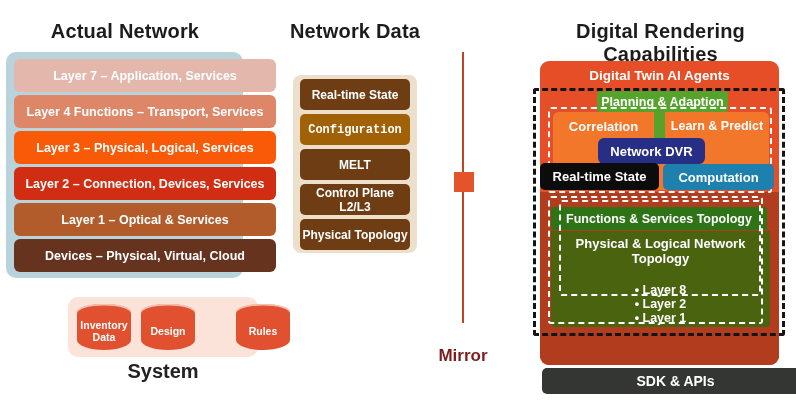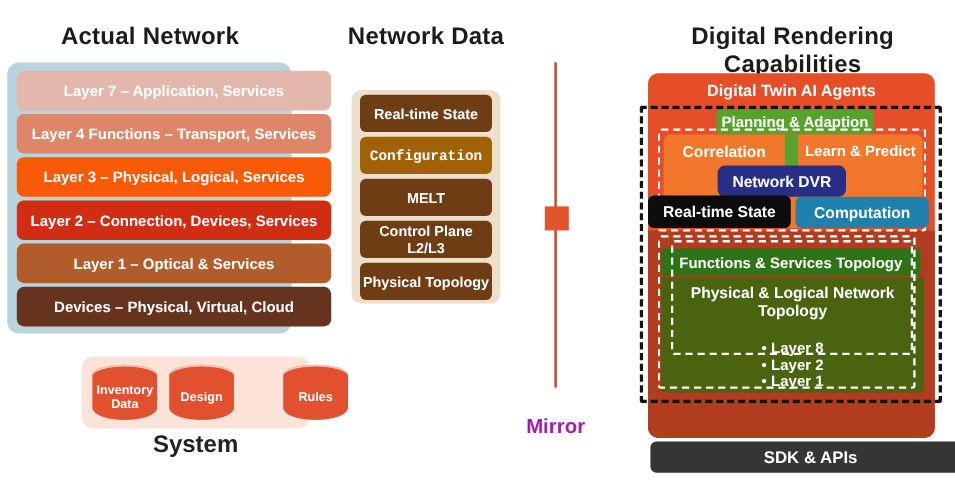--- a/index.html
+++ b/index.html
@@ -28,21 +28,21 @@
   .sys-label{position:absolute;left:68px;top:360px;width:190px;text-align:center;
              font-size:20px;font-weight:600;color:#222;}
   
   .data-container{position:absolute;left:293px;top:75px;width:124px;height:178px;background:#ece0cd;border-radius:8px;}
   .data-box{position:absolute;left:300px;width:110px;height:31px;border-radius:5px;color:#fff;
             font-size:12px;font-weight:600;}
   
   .mirror-line{position:absolute;left:462px;top:52px;width:2px;height:271px;}
   .mirror-square{position:absolute;left:454px;top:172px;width:20px;height:20px;}
   .mirror-label{position:absolute;left:413px;top:346px;width:100px;text-align:center;
-                font-size:17px;font-weight:600;color:#a21caf;}
+                font-size:17px;font-weight:600;color:#7f1d1d;}
   
   .dtw-container{position:absolute;left:540px;top:61px;width:239px;height:304px;border-radius:9px;}
   .dtw-header{position:absolute;left:540px;top:66px;width:239px;height:18px;color:#fff;
               font-size:13.5px;font-weight:700;}
   .dtw-lower{position:absolute;left:540px;top:192px;width:239px;height:173px;border-radius:0 0 9px 9px;}
   .black-dashed{position:absolute;left:533px;top:88px;width:252px;height:248px;
                 border:3px dashed #141414;border-radius:3px;}
   .white-dashed{position:absolute;border:2px dashed #ffffff;border-radius:3px;}
   .pill{position:absolute;color:#fff;font-weight:700;}
   .bullet-line{position:relative;color:#fff;font-size:12.5px;font-weight:600;line-height:14px;text-align:center;}

